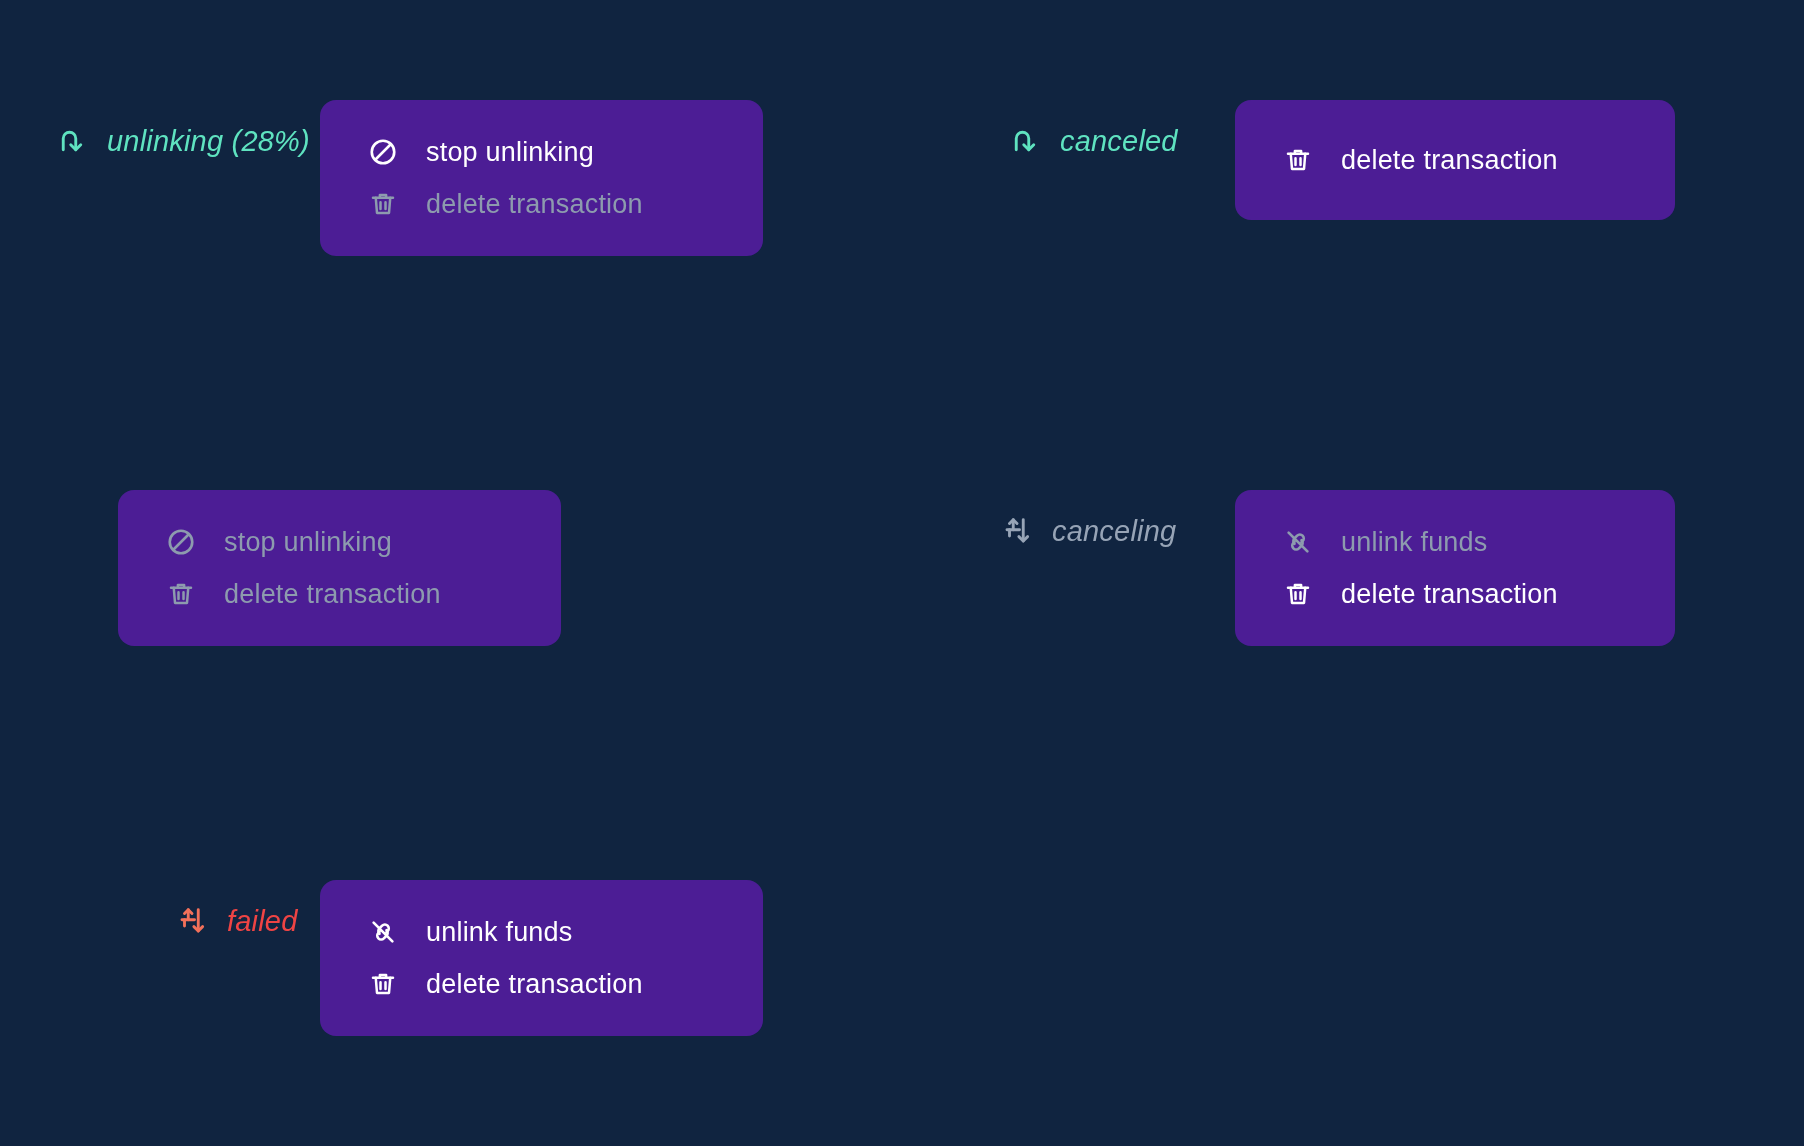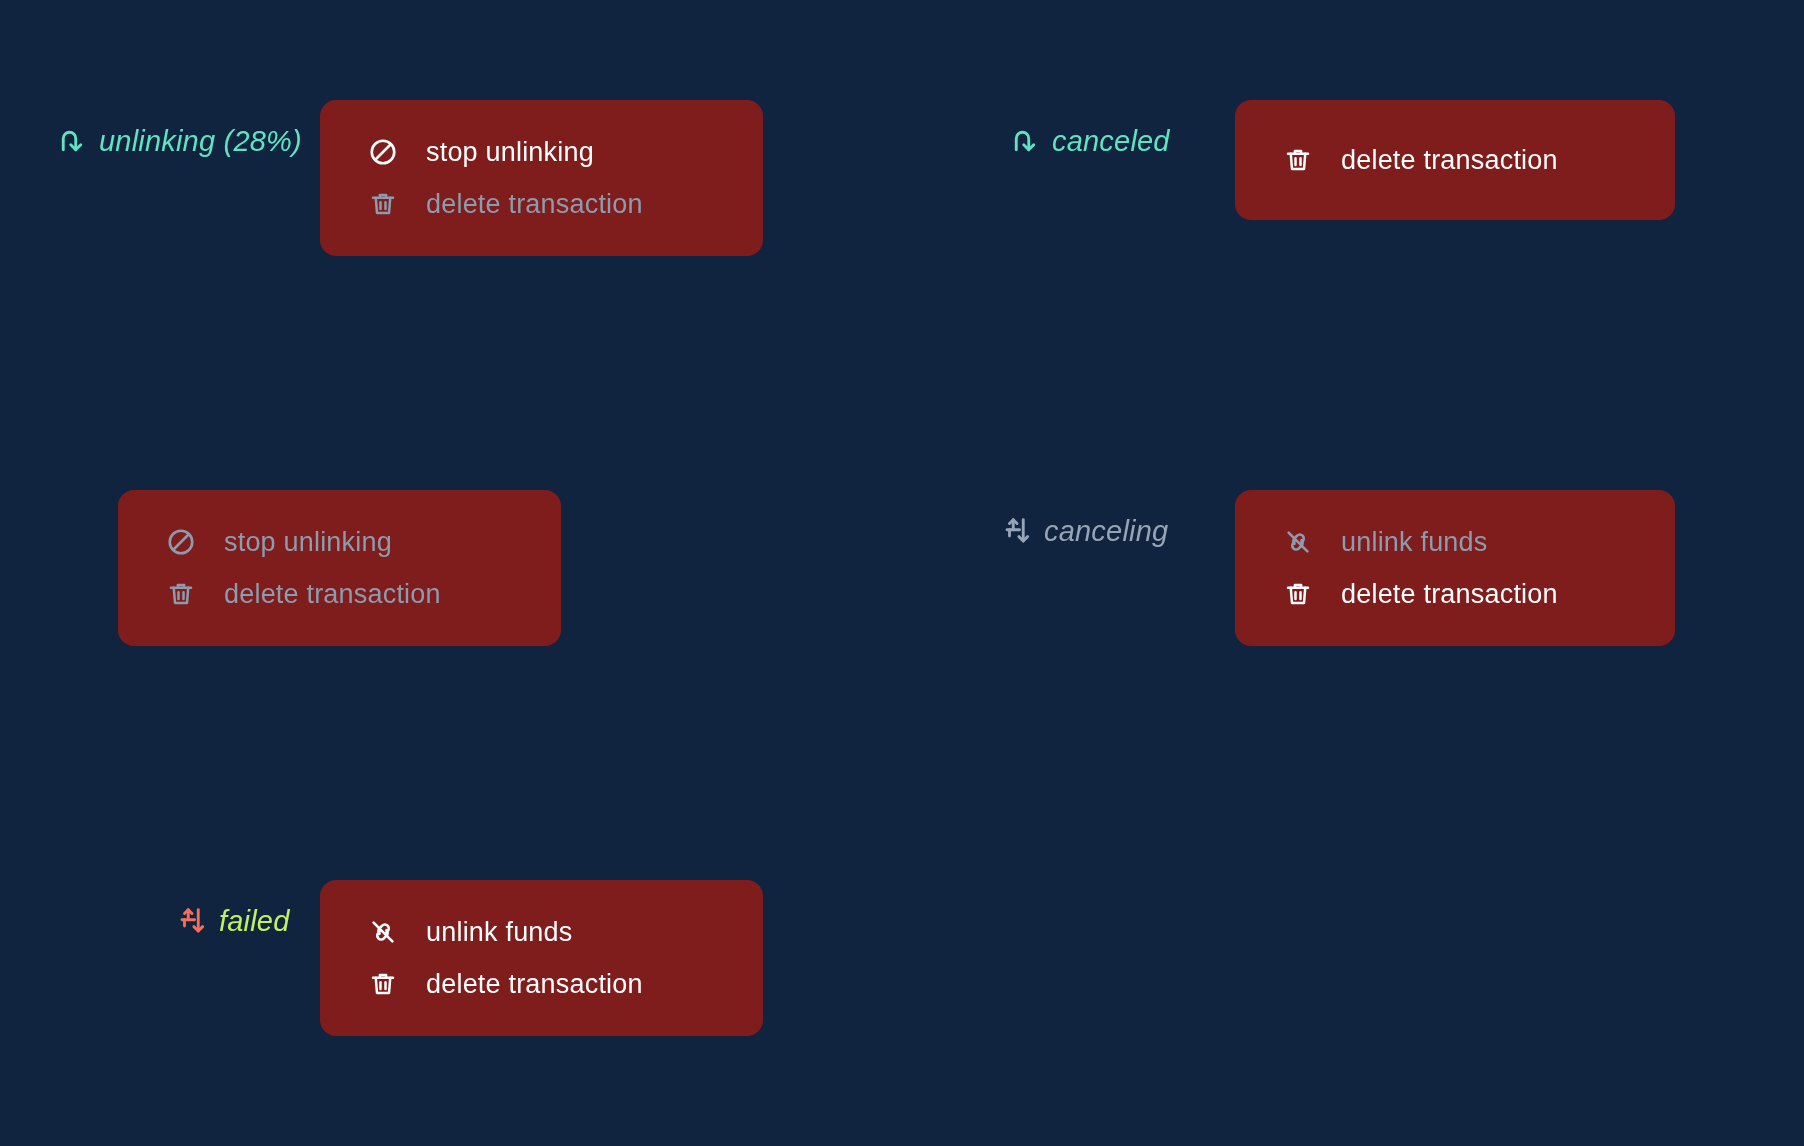--- a/index.html
+++ b/index.html
@@ -18,21 +18,21 @@
   .state-row {
     position: absolute;
     display: flex;
     align-items: flex-start;
   }
 
   
   .status {
     display: flex;
     align-items: center;
-    gap: 10px;
+    gap: 18px;
     white-space: nowrap;
   }
   .status-icon {
     width: 34px;
     height: 34px;
     display: inline-flex;
     align-items: center;
     justify-content: center;
     flex: 0 0 auto;
   }
@@ -42,26 +42,26 @@
     font-style: italic;
     font-weight: 400;
     letter-spacing: 0.2px;
   }
 
   
   .c-teal   { color: #5fe3c0; }
   .c-teal svg   { stroke: #5fe3c0; }
   .c-muted  { color: #97a4b6; }
   .c-muted svg  { stroke: #97a4b6; }
-  .c-red    { color: #bef264; }
+  .c-red    { color: #ef4444; }
   .c-red svg    { stroke: #f2705a; }
 
   
   .card {
-    background: #7f1d1d;
+    background: #4c1d95;
     border-radius: 16px;
     padding: 26px 0 26px 0;
     box-sizing: border-box;
     display: flex;
     flex-direction: column;
     justify-content: space-between;
   }
   .card.single { padding: 34px 0; }
 
   .action {

